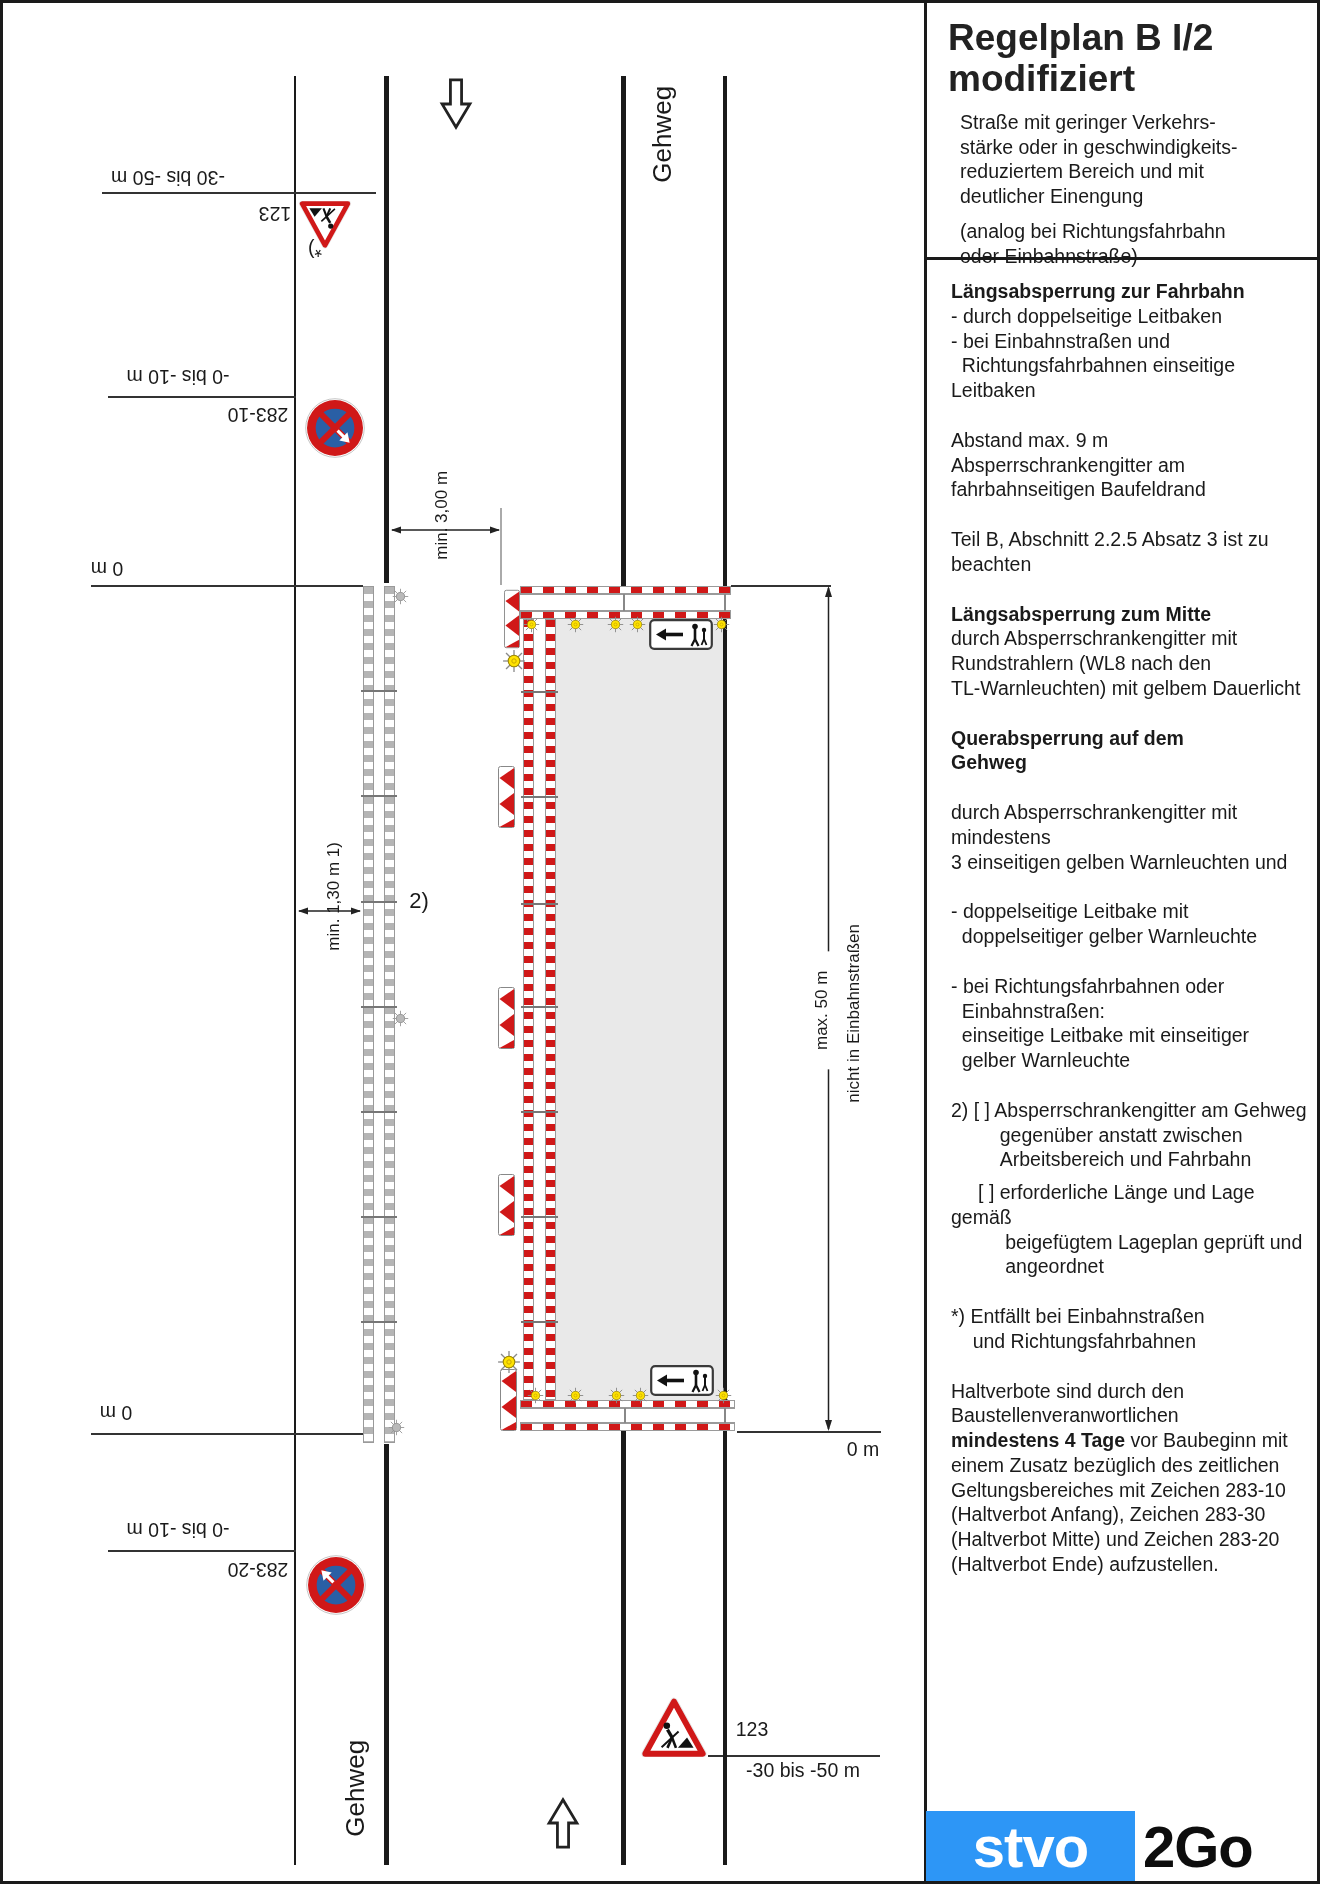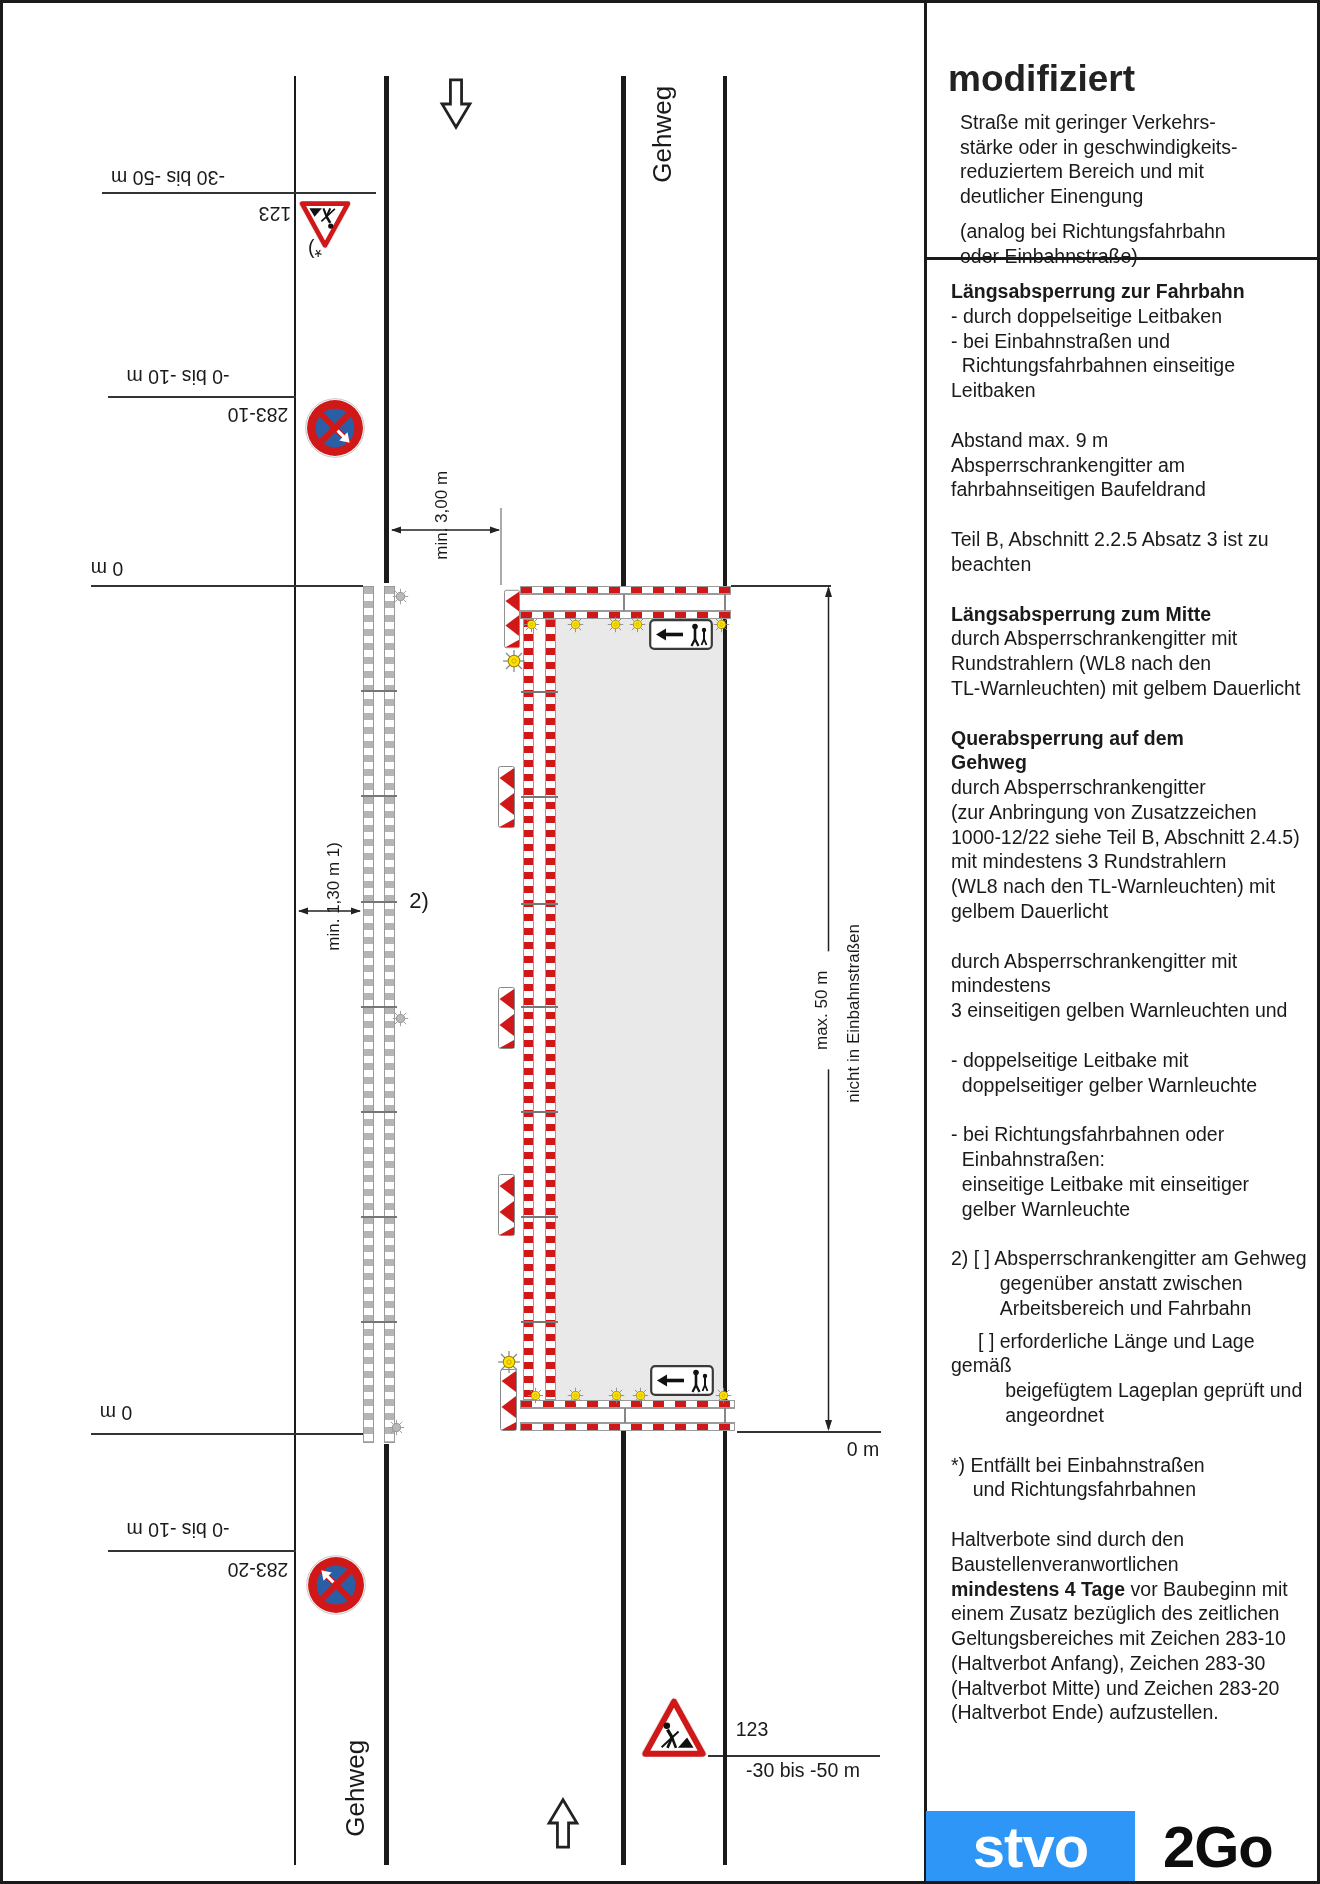--- a/index.html
+++ b/index.html
@@ -21,21 +21,21 @@
   .joint{position:absolute;height:1.5px;background:#777;}
   .work{position:absolute;background:#e9e9e9;}
   
   .panel-title{position:absolute;left:945px;top:14px;width:360px;}
   .panel-title h1{margin:0;font-size:37px;line-height:1.12;font-weight:bold;color:#222;}
   .panel-desc{margin:10px 0 0 12px;font-size:19.5px;line-height:1.27;white-space:pre-wrap;}
   .notes{position:absolute;left:948px;top:276px;width:358px;font-size:19.5px;line-height:1.27;}
   .notes p{margin:0 0 25px 0;}
   .note-head{font-weight:bold;white-space:pre-wrap;display:block;}
   .note-body{white-space:pre-wrap;display:block;}
-  .logo{position:absolute;left:923px;top:1808px;width:394px;height:70px;display:flex;align-items:center;font-weight:bold;font-size:58px;letter-spacing:-1px;gap:20px;}
+  .logo{position:absolute;left:923px;top:1808px;width:394px;height:70px;display:flex;align-items:center;font-weight:bold;font-size:58px;letter-spacing:-1px;}
   .logo .p1{background:#2d96f6;color:#fff;height:70px;display:flex;align-items:center;justify-content:center;width:209px;}
   .logo .p2{color:#0d0d0d;padding-left:8px;}
 </style>
 </head>
 <body>
 
 <div class="page">
 
   <svg width="0" height="0" style="position:absolute" aria-hidden="true">
     <defs>
@@ -295,21 +295,21 @@
   <div class="lbl r180" style="left:98px;top:1516px;width:154px;">-0 bis -10 m</div>
   <div class="lbl r180" style="left:210px;top:1556px;width:90px;">283-20</div>
   <div class="lbl r90 big" style="left:296px;top:1771px;width:112px;">Gehweg</div>
   <div class="lbl" style="left:719px;top:1716px;width:60px;">123</div>
   <div class="lbl" style="left:723px;top:1757px;width:154px;">-30 bis -50 m</div>
 
   <div class="vl" style="left:921px;top:0;width:3px;height:1878px;"></div>
   <div class="abs" style="left:921px;top:254px;width:396px;height:2.5px;background:#1a1a1a;"></div>
 
   <div class="panel-title">
-    <h1><br><span>modifiziert</span></h1>
+    <h1><span>Regelplan B I/2</span><br><span>modifiziert</span></h1>
     <p class="panel-desc">Straße mit geringer Verkehrs-
 stärke oder in geschwindigkeits-
 reduziertem Bereich und mit
 deutlicher Einengung</p>
     <p class="panel-desc">(analog bei Richtungsfahrbahn
 oder Einbahnstraße)</p>
   </div>
 
   <div class="notes">
     <p>
@@ -327,26 +327,20 @@
       </p>
     <p>
         <span class="note-head">Längsabsperrung zum Mitte</span>
         <span class="note-body">durch Absperrschrankengitter mit
 Rundstrahlern (WL8 nach den
 TL-Warnleuchten) mit gelbem Dauerlicht</span>
       </p>
     <p>
         <span class="note-head">Querabsperrung auf dem
 Gehweg</span>
-        <span class="note-body">durch Absperrschrankengitter
-(zur Anbringung von Zusatzzeichen
-1000-12/22 siehe Teil B, Abschnitt 2.4.5)
-mit mindestens 3 Rundstrahlern
-(WL8 nach den TL-Warnleuchten) mit
-gelbem Dauerlicht</span>
       </p>
     <p>
         <span class="note-body">durch Absperrschrankengitter mit mindestens
 3 einseitigen gelben Warnleuchten und</span>
       </p>
     <p>
         <span class="note-body">- doppelseitige Leitbake mit
   doppelseitiger gelber Warnleuchte</span>
       </p>
     <p>

